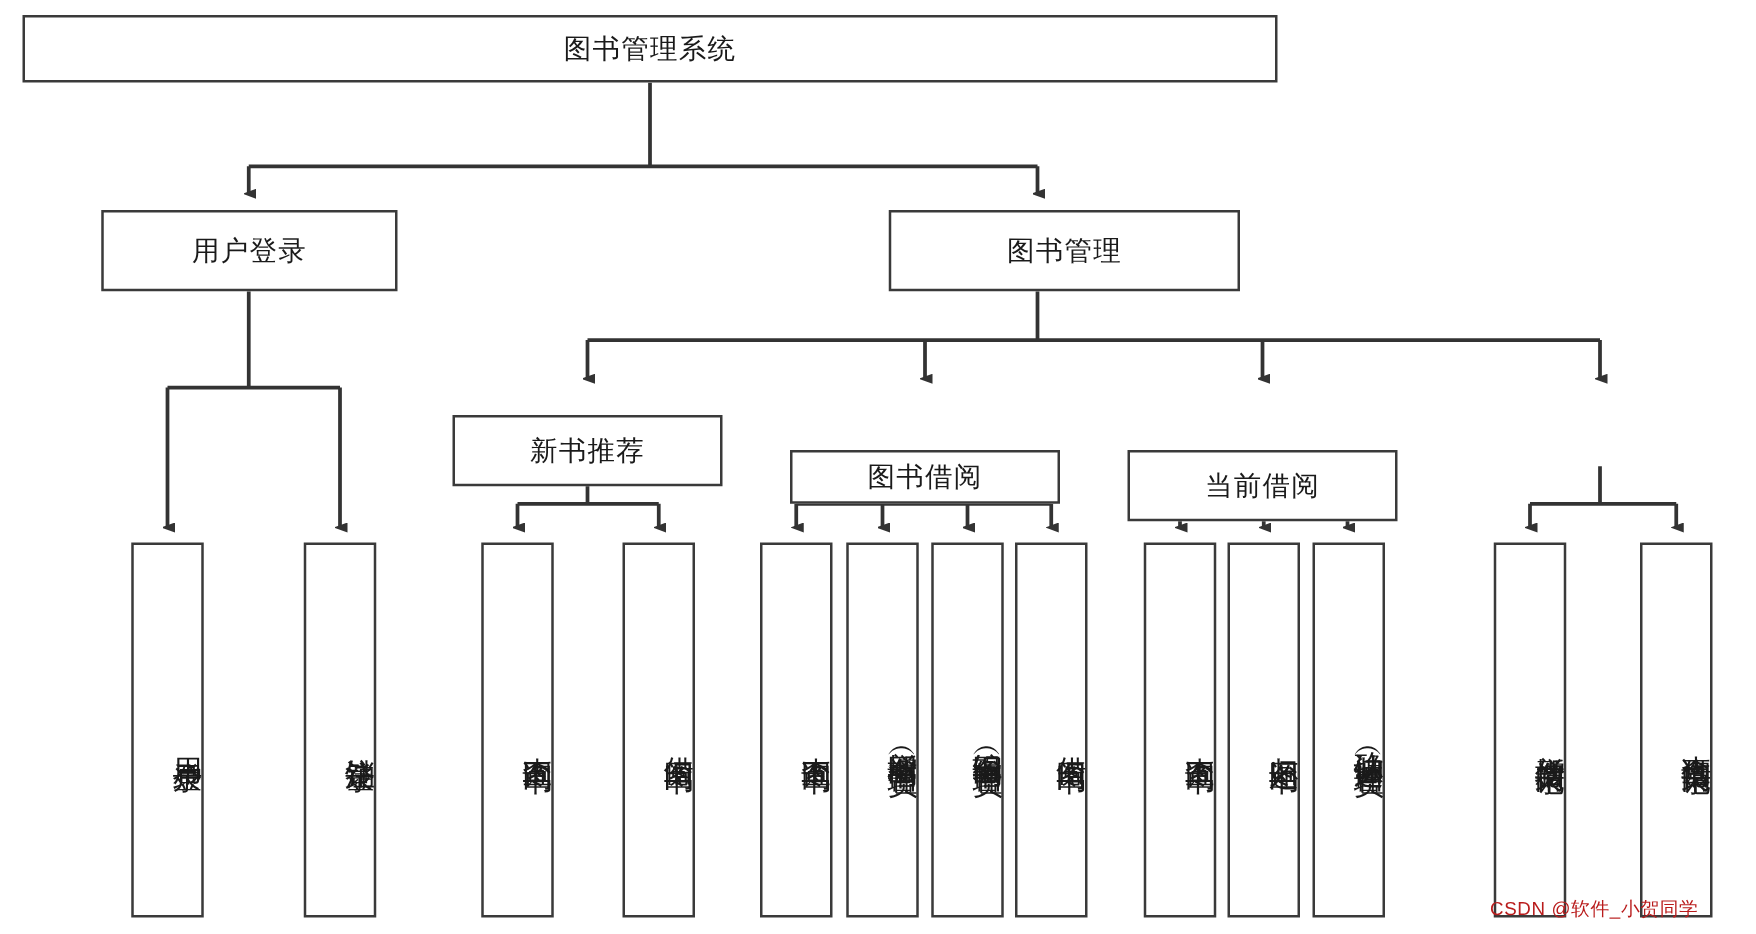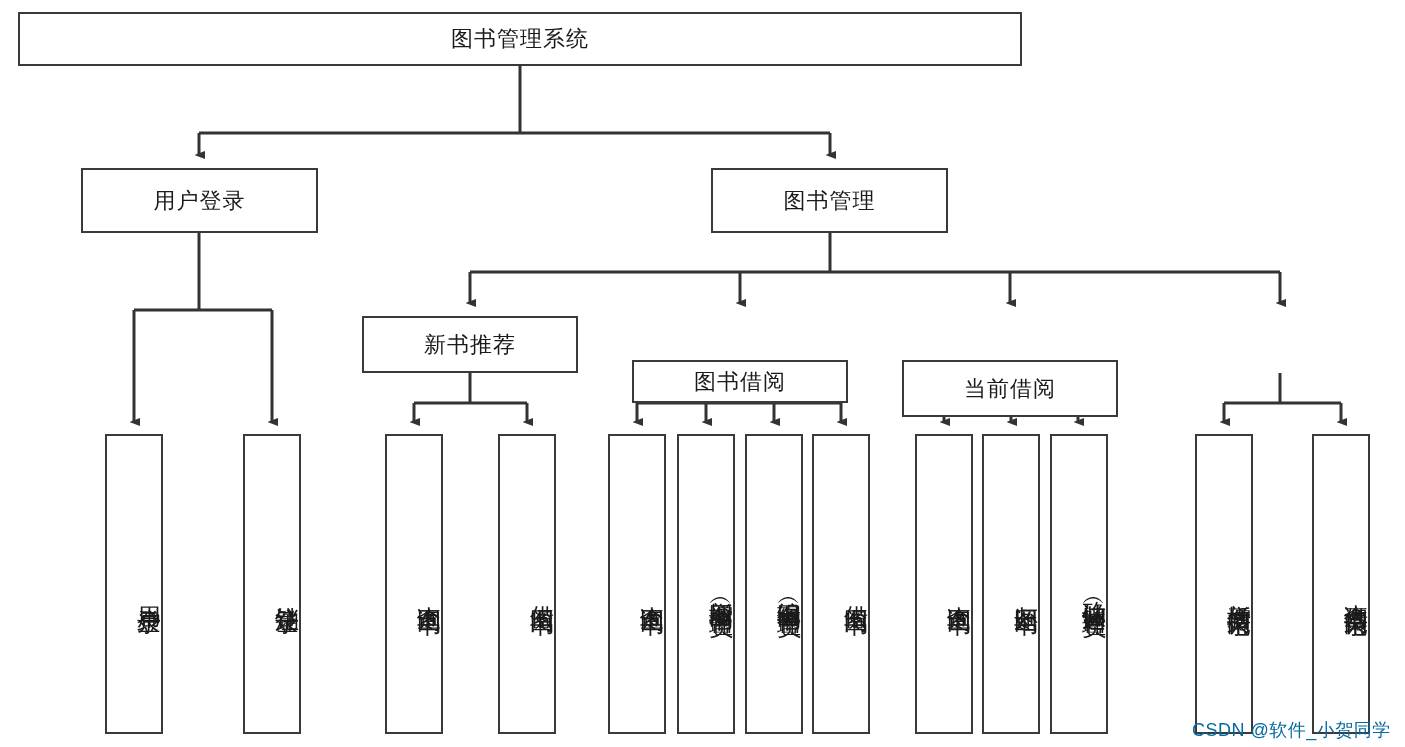--- a/index.html
+++ b/index.html
@@ -52,22 +52,22 @@
     display: block;
   }
   .node.vert .lbl {
     writing-mode: vertical-rl;
     text-orientation: upright;
   }
   #watermark {
     position: absolute;
     left: 1192px;
     top: 718px;
-    font-size: 18px;
-    color: #0369a1;
+    font-size: 15px;
+    color: #b91c1c;
     white-space: nowrap;
     letter-spacing: 0.5px;
   }
 </style>
 </head>
 <body>
 
 <div id="canvas">
 
   <svg id="wires" viewBox="0 0 1405 747" xmlns="http://www.w3.org/2000/svg">
@@ -120,25 +120,25 @@
     </g>
   </svg>
 
   <div class="node horiz" style="left:18px; top:12px; width:1004px; height:54px;">
     <span class="lbl">图书管理系统</span>
   </div>
 
   <div class="node horiz" style="left:81px; top:168px; width:237px; height:65px;">
     <span class="lbl">用户登录</span>
   </div>
-  <div class="node horiz" style="left:711px; top:168px; width:237px; height:65px;">
+  <div class="node horiz" style="left:711px; top:168px; width:281px; height:65px;">
     <span class="lbl">图书管理</span>
   </div>
 
-  <div class="node horiz" style="left:362px; top:316px; width:216px; height:57px;">
+  <div class="node horiz" style="left:362px; top:332px; width:216px; height:57px;">
     <span class="lbl">新书推荐</span>
   </div>
   <div class="node horiz" style="left:632px; top:316px; width:216px; height:43px;margin-top:44px;">
     <span class="lbl">图书借阅</span>
   </div>
   <div class="node horiz" style="left:902px; top:316px; width:216px; height:57px;margin-top:44px;">
     <span class="lbl">当前借阅</span>
   </div>
 
   <div class="node vert" style="left:105px; top:434px; width:58px; height:300px;">

